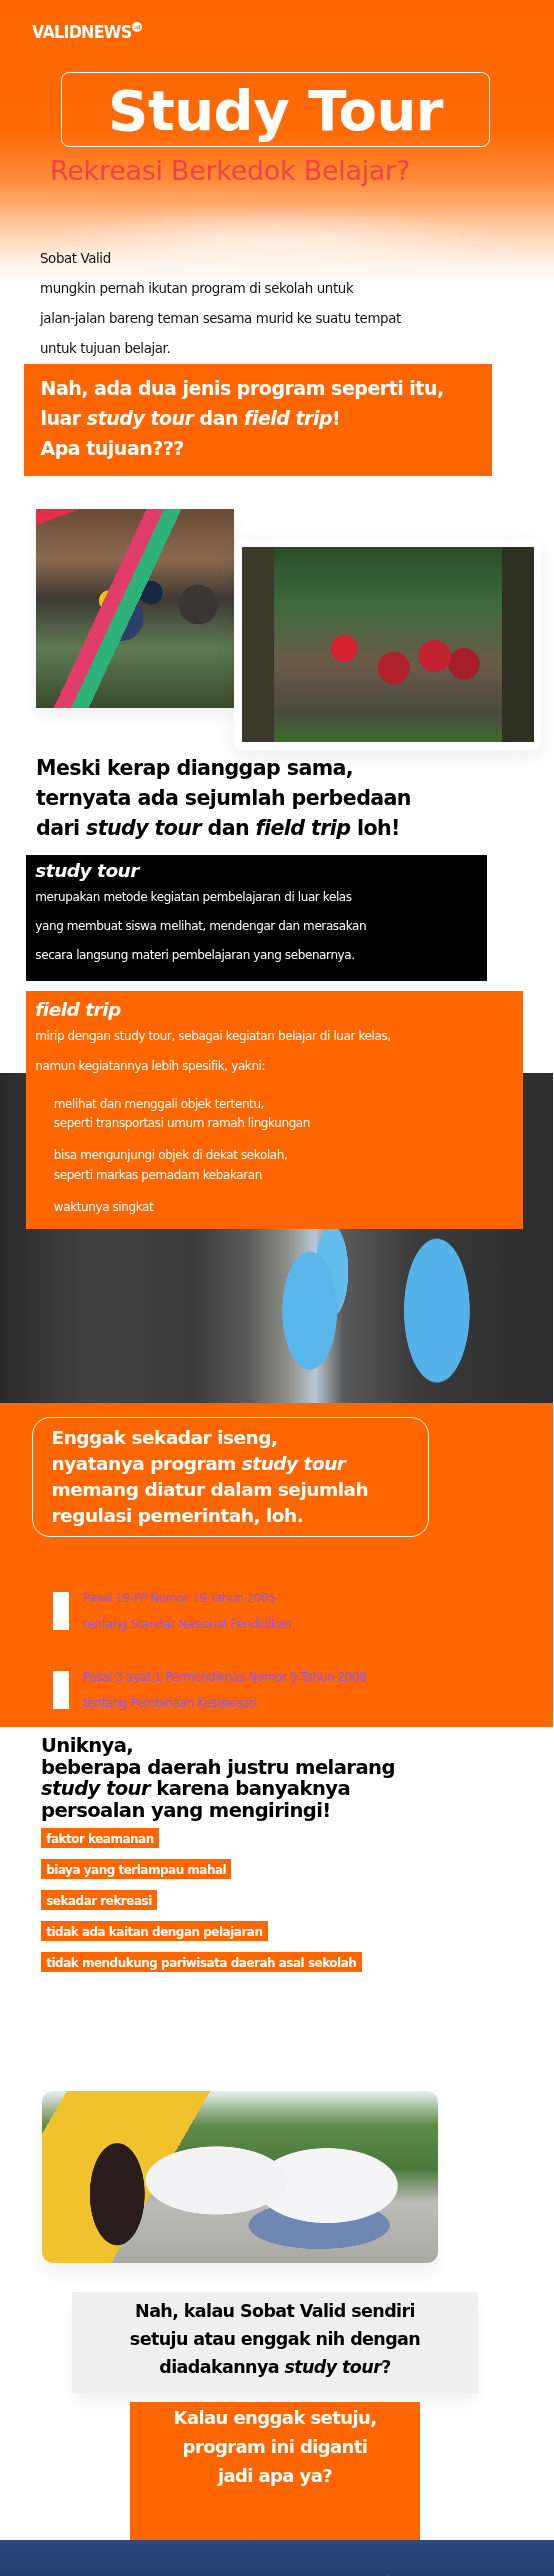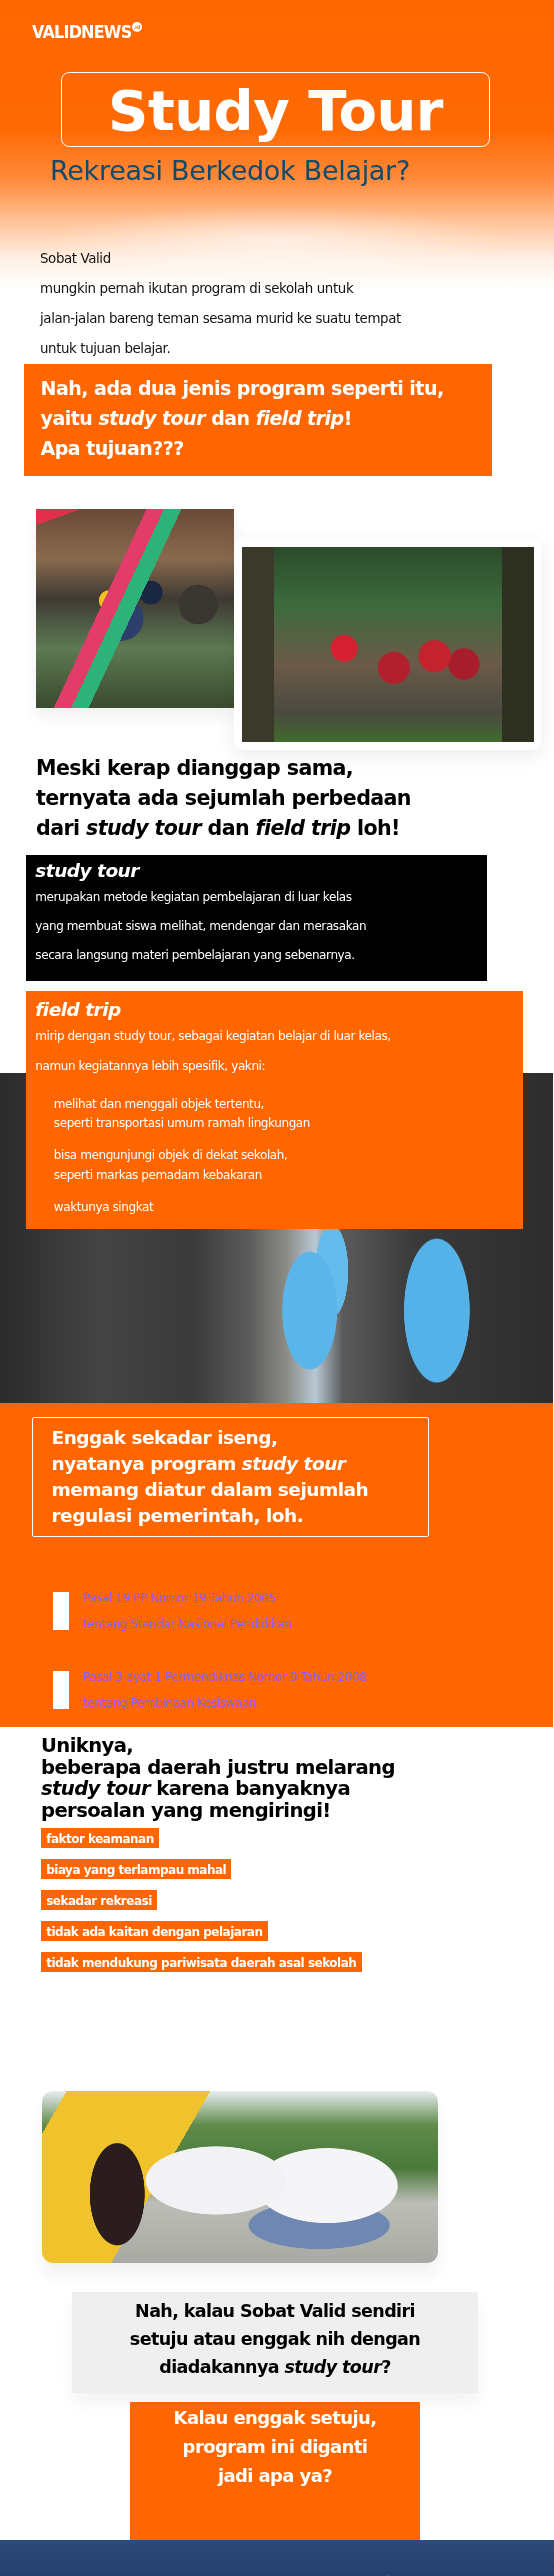--- a/index.html
+++ b/index.html
@@ -12,21 +12,21 @@
     background: linear-gradient(180deg, #ff6600 0%, #ff6a04 45%, #ff8a3a 62%, #ffc8a0 78%, #fff1e6 90%, #ffffff 100%); }
   .hero-glow { left: 0; top: 185px; width: 554px; height: 113px;
     background: radial-gradient(ellipse 60% 45% at 50% 50%, rgba(255,255,255,0.55), rgba(255,255,255,0) 70%); }
 
   .logo { left: 32px; top: 23px; height: 20.6px; display: flex; align-items: flex-start; color: #fff; }
   .logo-text { font-family: "DejaVu Sans", sans-serif; font-weight: bold; font-size: 16px; letter-spacing: -0.8px; line-height: 20.6px; transform: scaleY(1.1); }
   .logo-badge { width: 10.3px; height: 10.3px; border-radius: 50%; background: #fff; color: #ff6600; font-size: 5.7px; font-weight: bold; line-height: 10.3px; text-align: center; margin-left: 0.5px; margin-top: -1px; }
 
   .title-box { left: 61px; top: 72px; width: 429px; height: 75px; border: 1.5px solid #ffffff; border-radius: 8.2px; display: flex; align-items: center; justify-content: center; }
   .title-text { color: #fff; font-family: "DejaVu Sans", sans-serif; font-weight: bold; font-size: 56px; line-height: 1; letter-spacing: -0.5px; transform: translateY(1px); }
-  .subtitle { left: 0; top: 155px; width: 460px; text-align: center; color: #0c4a6e; font-family: "DejaVu Sans", sans-serif; font-size: 27px; line-height: 32px; letter-spacing: -0.3px; }
+  .subtitle { left: 0; top: 155px; width: 460px; text-align: center; color: #ef4444; font-family: "DejaVu Sans", sans-serif; font-size: 27px; line-height: 32px; letter-spacing: -0.3px; }
 
   .intro { left: 40px; top: 244px; width: 464px; color: #111; font-family: "DejaVu Sans", sans-serif; font-size: 13.4px; line-height: 30px; letter-spacing: -0.4px; }
   .intro p { white-space: nowrap; }
 
   .callout-orange { left: 24px; top: 364px; width: 468px; height: 112px; background: #ff6600; padding: 9.3px 16.5px; color: #fff; font-family: "DejaVu Sans", sans-serif; font-weight: bold; font-size: 19px; line-height: 30px; letter-spacing: -0.5px; }
   .callout-orange p { white-space: nowrap; }
 
   
   .photo { overflow: hidden; }
   .photo1 { left: 36px; top: 509px; width: 198px; height: 199px; box-shadow: 0 10.3px 15.5px rgba(0,0,0,0.06);
@@ -63,21 +63,21 @@
       radial-gradient(ellipse 3% 14% at 60% 60%, #64bcec 0 98%, transparent 100%),
       linear-gradient(90deg, #2b2b2b 0%, #444 18%, #3a3a3a 35%, #5b5b5b 45%, #8e8e88 52%, #b8c8d6 57%, #5a5a5a 62%, #3a3a3a 75%, #2d2d2d 100%); }
   .orange-box2 { left: 26px; top: 991px; width: 497px; height: 238px; background: #ff6600; padding: 7.2px 9.3px; color: #fff; }
   .ft-title { font-family: "DejaVu Sans", sans-serif; font-weight: bold; font-style: italic; font-size: 18.5px; line-height: 23px; letter-spacing: -0.5px; }
   .ft-body { font-family: "DejaVu Sans", sans-serif; font-size: 12px; line-height: 30px; letter-spacing: -0.4px; white-space: nowrap; }
   .ft-list { margin-top: 13.4px; padding-left: 18.5px; }
   .ft-item { font-family: "DejaVu Sans", sans-serif; font-size: 12px; line-height: 19.6px; letter-spacing: -0.4px; white-space: nowrap; margin-bottom: 12.4px; }
   .ft-item:last-child { margin-bottom: 0; }
 
   .reg-section { left: 0; top: 1403px; width: 553px; height: 324px; background: #ff6600; }
-  .reg-box { left: 32px; top: 1417px; width: 397px; height: 120px; border: 1.5px solid #fff; border-radius: 2px; padding: 7.2px 18.5px; color: #fff; font-family: "DejaVu Sans", sans-serif; font-weight: bold; font-size: 18.5px; line-height: 26px; letter-spacing: -0.5px; }
+  .reg-box { left: 32px; top: 1417px; width: 397px; height: 120px; border: 1.5px solid #fff; border-radius: 18px; padding: 7.2px 18.5px; color: #fff; font-family: "DejaVu Sans", sans-serif; font-weight: bold; font-size: 18.5px; line-height: 26px; letter-spacing: -0.5px; }
   .reg-box p { white-space: nowrap; }
   .reg-item { left: 53px; width: 464px; display: flex; }
   .reg-bar { width: 15.5px; height: 38px; background: #fff; flex: none; }
   .reg-text { margin-left: 14.4px; color: #8b5cf6; font-family: "DejaVu Sans", sans-serif; font-size: 12px; line-height: 26px; letter-spacing: -0.4px; margin-top: -7.2px; white-space: nowrap; }
 
   .unik { left: 41px; top: 1735px; width: 464px; color: #000; font-family: "DejaVu Sans", sans-serif; font-weight: bold; font-size: 19.6px; line-height: 21.6px; letter-spacing: -0.6px; }
   .unik p { white-space: nowrap; }
   .tag { left: 41px; height: 20px; background: #ff6600; color: #fff; font-family: "DejaVu Sans", sans-serif; font-weight: bold; font-size: 12px; line-height: 22px; padding: 0 5.2px; letter-spacing: -0.5px; white-space: nowrap; }
 
   .students-photo { left: 42px; top: 2091px; width: 396px; height: 172px; border-radius: 11.3px; box-shadow: 0 12.4px 15.5px rgba(0,0,0,0.05);
@@ -123,21 +123,21 @@
 
 <div class="abs intro">
   <p>Sobat Valid</p>
   <p>mungkin pernah ikutan program di sekolah untuk</p>
   <p>jalan-jalan bareng teman sesama murid ke suatu tempat</p>
   <p>untuk tujuan belajar.</p>
 </div>
 
 <div class="abs callout-orange">
   <p>Nah, ada dua jenis program seperti itu,</p>
-  <p><span>yaitu </span><em>study tour</em><span> dan </span><em>field trip</em><span>!</span></p>
+  <p><span>luar </span><em>study tour</em><span> dan </span><em>field trip</em><span>!</span></p>
   <p>Apa tujuan???</p>
 </div>
 
 <div class="abs photo photo1"></div>
 <div class="abs photo2-frame"></div>
 <div class="abs photo photo2"></div>
 
 <div class="abs heading-dark">
   <p>Meski kerap dianggap sama,</p>
   <p>ternyata ada sejumlah perbedaan</p>

